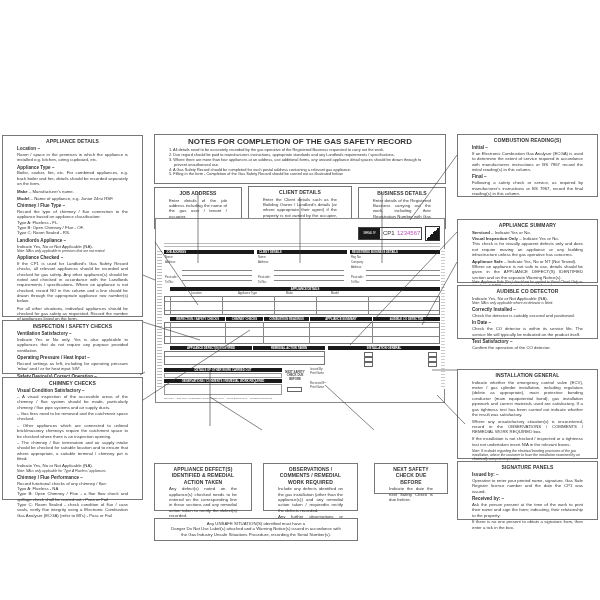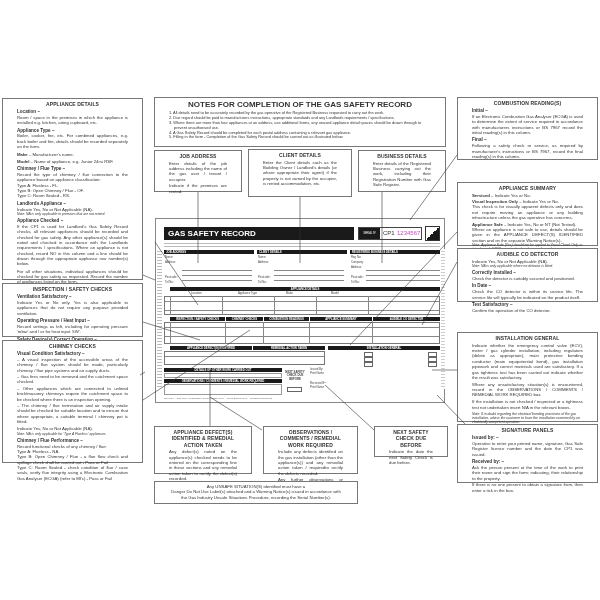--- a/index.html
+++ b/index.html
@@ -1,18 +1,18 @@
 <!DOCTYPE html>
 <html><head>
 <meta charset="utf-8">
 <style>
   * { box-sizing: border-box; margin: 0; padding: 0; }
   html, body { width: 600px; height: 600px; background: #fff; overflow: hidden; }
   body { position: relative; font-family: "Liberation Sans", sans-serif; color: #333; font-size: 4.3px; line-height: 1.25; }
-  .box { position: absolute; border: 0.8px solid #777; background: #fff; padding: 2px 14px; }
+  .box { position: absolute; border: 0.8px solid #777; background: #fff; padding: 2px 14px; margin-top: 37px; }
   .box h3 { font-size: 5px; font-weight: bold; text-align: center; color: #333; margin-bottom: 1.5px; letter-spacing: 0.1px; }
   .term { font-weight: bold; font-size: 4.6px; color: #333; display: block; margin-top: 2px; }
   .para { display: block; text-align: justify; }
   .note { display: block; font-style: italic; font-size: 3.4px; }
   .inline-term { font-weight: bold; }
   .notes-title { font-size: 8px; font-weight: bold; text-align: center; color: #333; margin-bottom: 1px; }
   .notes-list { list-style: none; font-size: 3.9px; }
   .notes-list li { padding-left: 5px; text-indent: -5px; }
   
   .form { position: absolute; left: 155px; top: 218px; width: 290px; height: 185px; border: 0.8px solid #888; background: #fff; }
@@ -105,21 +105,20 @@
 <div class="box" style="left:248px; top:149px; width:104px; height:48px;">
   <h3>CLIENT DETAILS</h3>
   <span class="para">Enter the Client details such as the Building Owner / Landlord's details (or where appropriate their agent) if the property is not owned by the occupier, is rented accommodation, etc.</span>
 </div>
 <div class="box" style="left:358px; top:150px; width:88px; height:42px;">
   <h3>BUSINESS DETAILS</h3>
   <span class="para">Enter details of the Registered Business carrying out the work, including their Registration Number with Gas Safe Register.</span>
 </div>
 
 <div class="form">
-  <div class="form-title">GAS SAFETY RECORD</div>
   <div class="serial-box">
     <div class="serial-label">SERIAL Nº</div>
     <span class="serial-prefix">CP1</span>
     <span class="serial-num">1234567</span>
   </div>
   <div class="gassafe-logo"></div>
   <div class="fine"></div>
   <div class="side-strip"></div>
   <div class="right-strip"></div>
 

